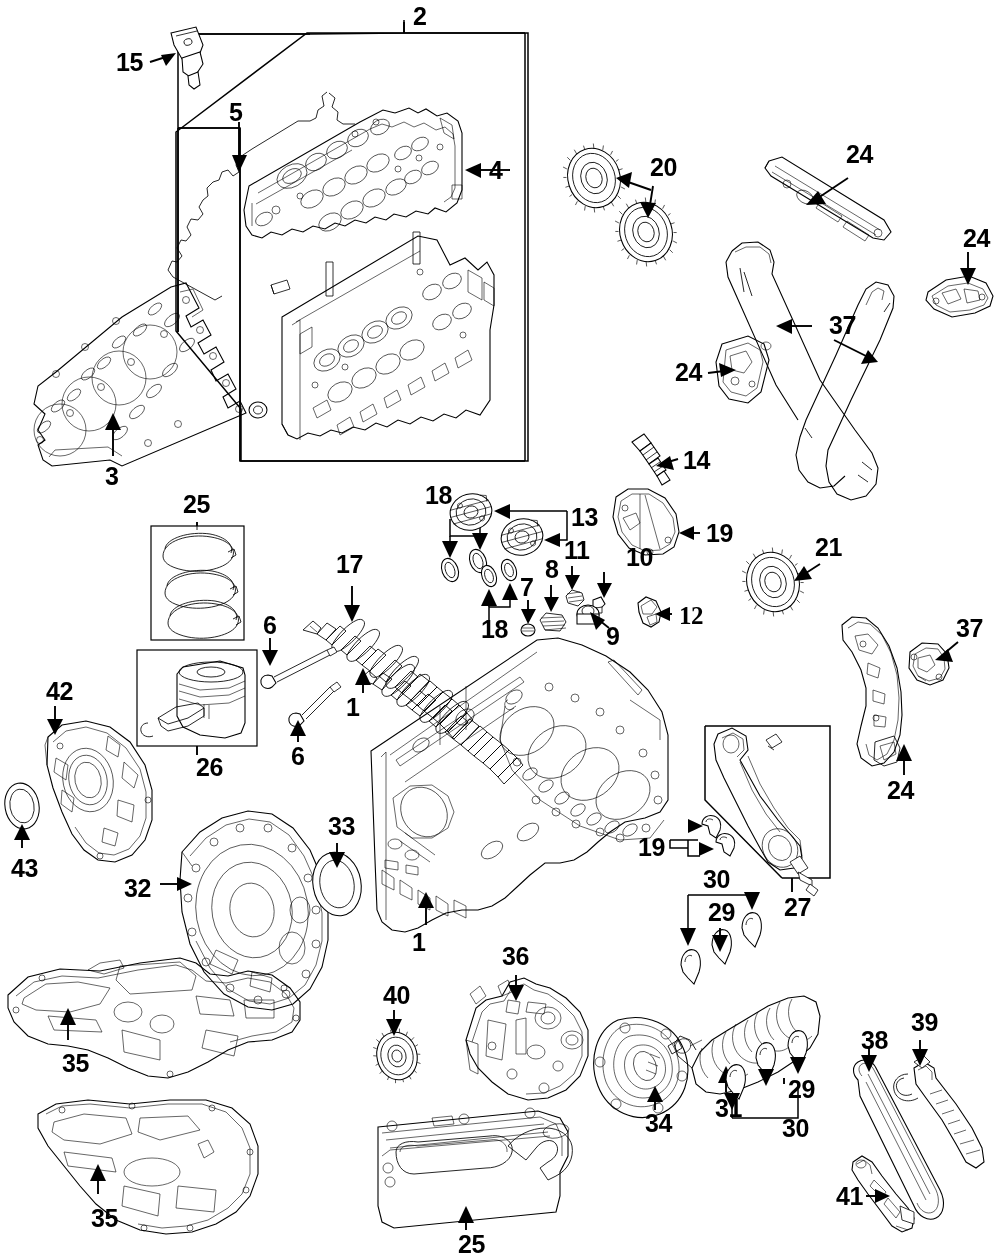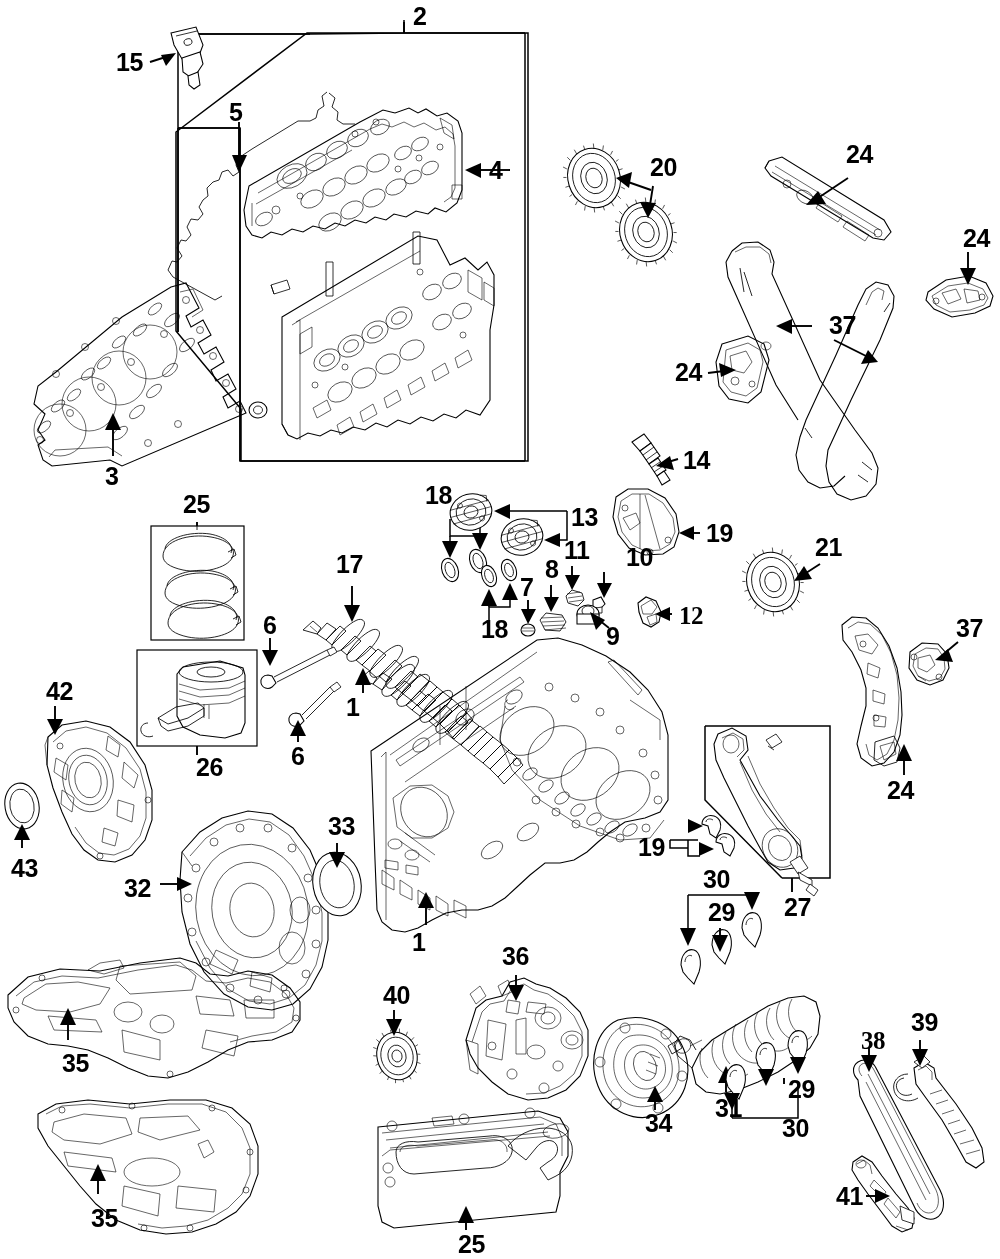--- a/index.html
+++ b/index.html
@@ -993,21 +993,21 @@
 <div class="cal" style="left:124px; top:876px;">32</div>
 <div class="cal" style="left:328px; top:814px;">33</div>
 <div class="cal" style="left:638px; top:835px;">19</div>
 <div class="cal" style="left:784px; top:895px;">27</div>
 <div class="cal" style="left:703px; top:867px;">30</div>
 <div class="cal" style="left:708px; top:900px;">29</div>
 <div class="cal" style="left:412px; top:930px;">1</div>
 <div class="cal" style="left:502px; top:944px;">36</div>
 <div class="cal" style="left:383px; top:983px;">40</div>
 <div class="cal" style="left:62px;  top:1051px;">35</div>
-<div class="cal" style="left:861px; top:1028px;font-family:Liberation Serif, serif;">38</div>
+<div class="cal" style="left:861px; top:1028px;">38</div>
 <div class="cal" style="left:911px; top:1010px;">39</div>
 <div class="cal" style="left:715px; top:1096px;">31</div>
 <div class="cal" style="left:788px; top:1077px;">29</div>
 <div class="cal" style="left:782px; top:1116px;">30</div>
 <div class="cal" style="left:645px; top:1111px;">34</div>
 <div class="cal" style="left:91px;  top:1206px;">35</div>
 <div class="cal" style="left:458px; top:1232px;">25</div>
 <div class="cal" style="left:836px; top:1184px;">41</div>
 
 </div>

